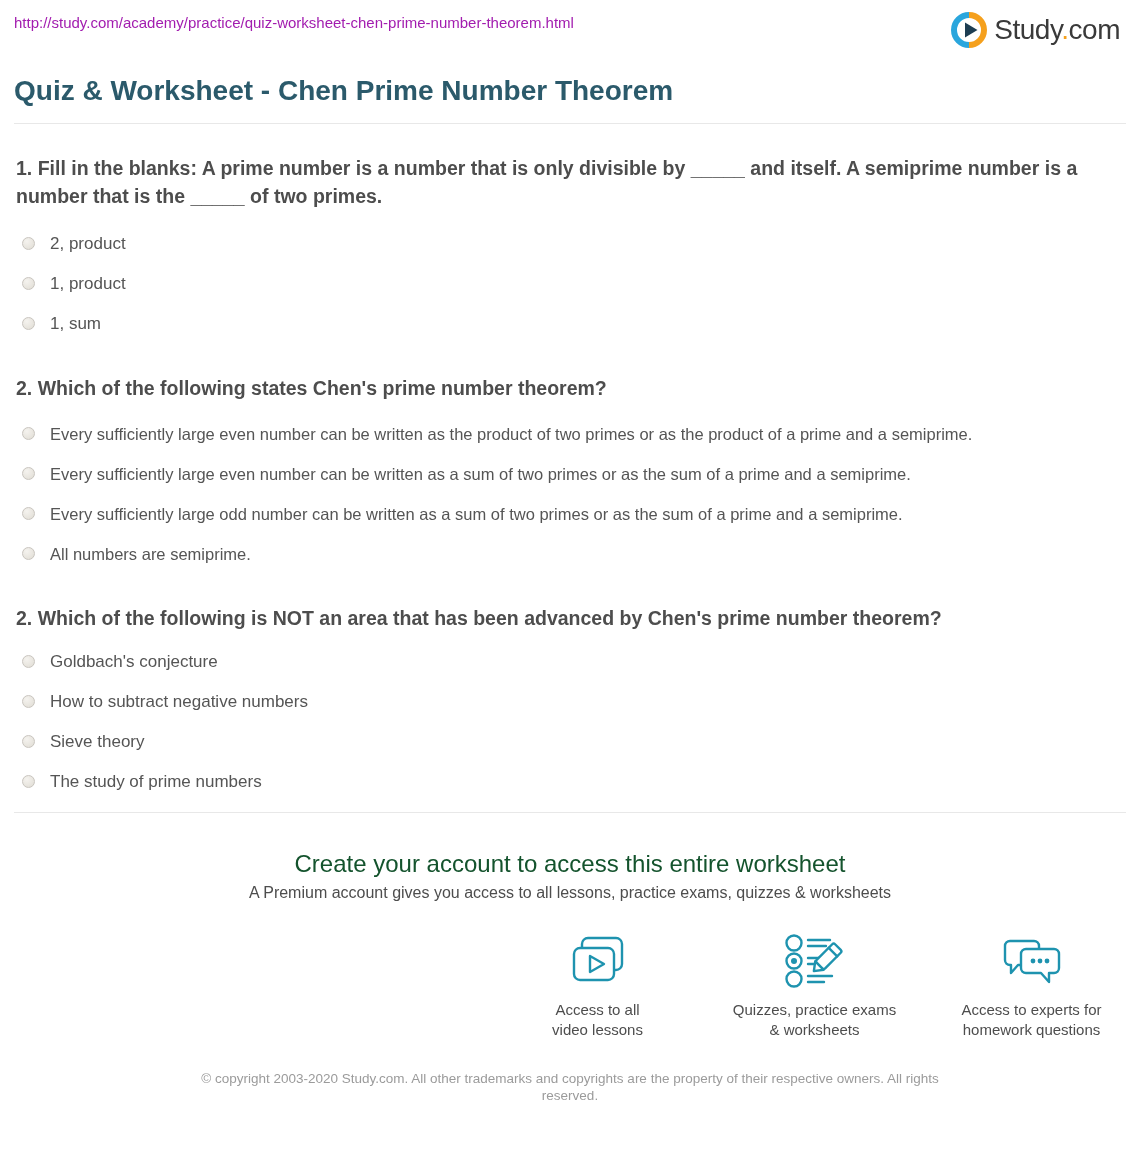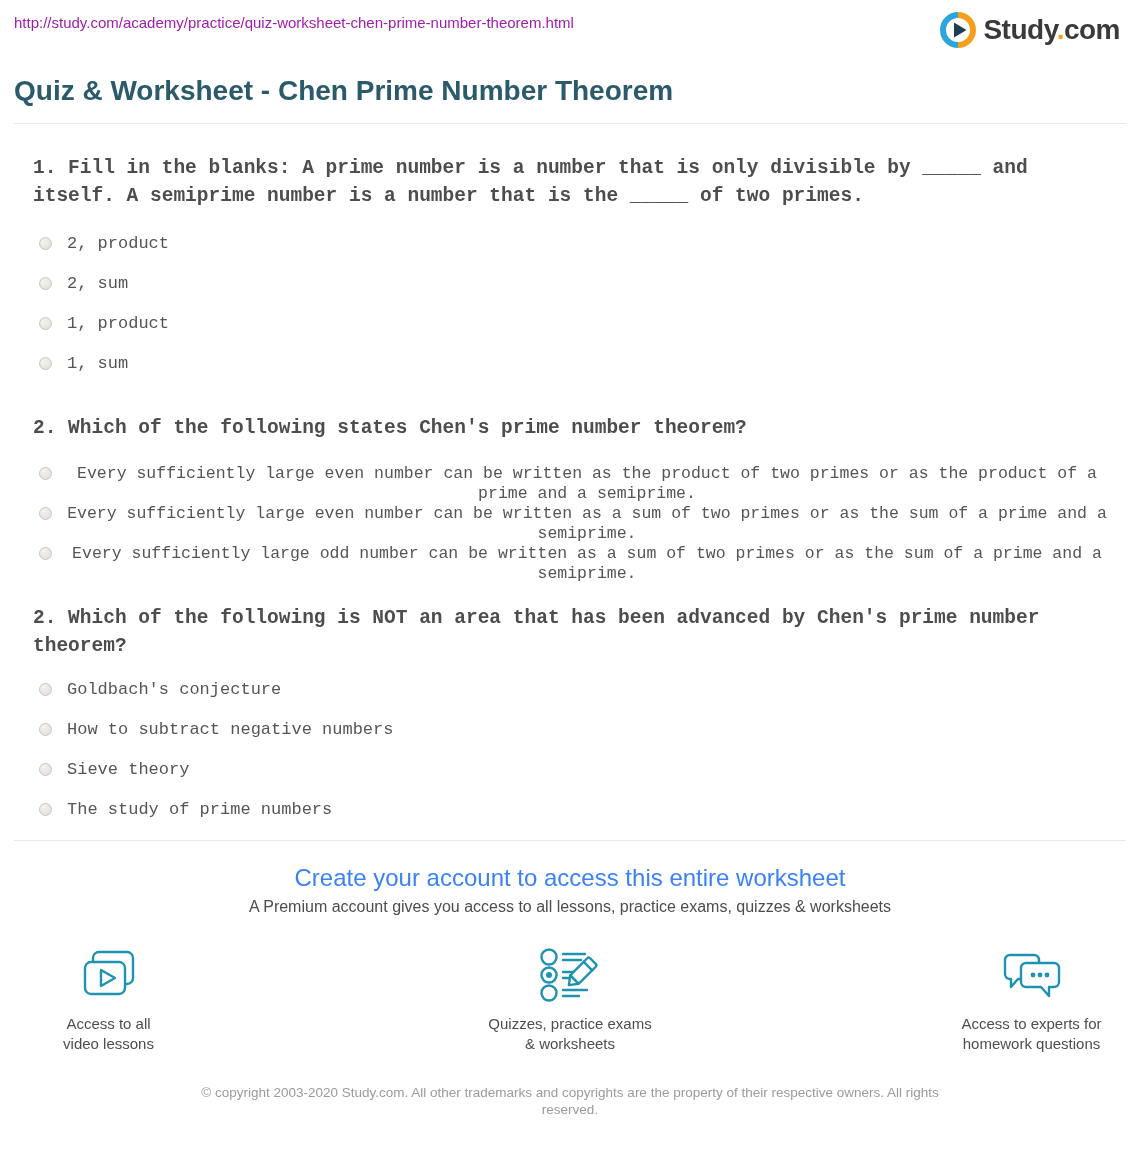--- a/index.html
+++ b/index.html
@@ -7,42 +7,42 @@
   body {
     width:1140px; height:1149px;
     font-family:"Liberation Sans","DejaVu Sans",sans-serif;
     color:#555; overflow:hidden; position:relative;
   }
   .topbar { display:flex; justify-content:space-between; align-items:flex-start;
             padding:12px 20px 0 14px; height:48px; }
   .url { font-size:15px; color:#a21caf; padding-top:2px; }
   .logo { display:flex; align-items:center; gap:7px; cursor:pointer; }
   .logo svg { display:block; }
-  .logo-text { font-size:28px; font-weight:bold; color:#3a3a3a; letter-spacing:-0.5px; }
+  .logo-text { font-size:28px; font-weight:normal; color:#3a3a3a; letter-spacing:-0.5px; }
   .logo-dot { color:#f5a01d; }
   .title { margin:26px 14px 0; color:#2b5a6b; font-size:28px; font-weight:bold; line-height:34px; }
   .rule { border:none; border-top:1px solid #e8e8e8; margin:15px 14px 0; }
   .quiz { padding:0 16px; }
-  .question { margin:17px;font-family:Liberation Mono, monospace; }
+  .question { margin:0; }
   .prompt { margin-top:30px; color:#4d4d4d; font-size:19.5px; font-weight:bold;
             line-height:28px; max-width:1110px; }
   .q2 .prompt, .q3 .prompt { margin-top:40px; }
   .options { margin-top:24px; }
   .q2 .options { margin-top:22px; }
   .q3 .options { margin-top:20px; }
   .option { display:flex; align-items:flex-start; margin-bottom:20px; height:20px; cursor:pointer; }
   .radio { flex:0 0 13px; width:13px; height:13px; margin:3px 0 0 6px; border-radius:50%;
            border:1px solid #c9c5bf;
            background:radial-gradient(circle at 35% 30%, #f5f3ef 0%, #e6e3dc 70%, #ddd9d1 100%); }
   .option-label { margin-left:15px; font-size:17px; line-height:20px; color:#555;text-align:center; }
   .q2 .option-label { font-size:16.5px; }
-  .signup-heading { margin-top:22px; text-align:center; color:#3b82f6;
+  .signup-heading { margin-top:36px; text-align:center; color:#14532d;
                     font-size:24px; font-weight:normal; line-height:30px; }
   .signup-sub { margin-top:4px; text-align:center; color:#4d4d4d; font-size:16px; line-height:20px; }
-  .features { margin-top:28px; display:flex; justify-content:space-between; }
+  .features { margin-top:28px; display:flex; justify-content:flex-end; }
   .feature { width:217px; display:flex; flex-direction:column; align-items:center; }
   .feature-icon { height:60px; display:flex; align-items:flex-end; justify-content:center; }
   .feature-label { margin-top:9px; text-align:center; color:#4d4d4d; font-size:15px; line-height:20px; }
   .copyright { margin:30px auto 7px; max-width:740px; text-align:center;
                color:#9b9b9b; font-size:13.5px; line-height:17px; }
 </style>
 </head>
 <body>
 
 <header class="topbar">
@@ -66,24 +66,20 @@
 
   <section class="question q1">
     <h2 class="prompt">1. Fill in the blanks: A prime number is a number that is only divisible by _____ and itself. A semiprime number is a number that is the _____ of two primes.</h2>
     <div class="options">
       <label class="option">
         <span class="radio"></span>
         <span class="option-label">2, product</span>
       </label>
       <label class="option">
         <span class="radio"></span>
-        <span class="option-label">2, sum</span>
-      </label>
-      <label class="option">
-        <span class="radio"></span>
         <span class="option-label">1, product</span>
       </label>
       <label class="option">
         <span class="radio"></span>
         <span class="option-label">1, sum</span>
       </label>
     </div>
   </section>
 
   <section class="question q2">
@@ -93,20 +89,24 @@
         <span class="radio"></span>
         <span class="option-label">Every sufficiently large even number can be written as the product of two primes or as the product of a prime and a semiprime.</span>
       </label>
       <label class="option">
         <span class="radio"></span>
         <span class="option-label">Every sufficiently large even number can be written as a sum of two primes or as the sum of a prime and a semiprime.</span>
       </label>
       <label class="option">
         <span class="radio"></span>
         <span class="option-label">Every sufficiently large odd number can be written as a sum of two primes or as the sum of a prime and a semiprime.</span>
+      </label>
+      <label class="option">
+        <span class="radio"></span>
+        <span class="option-label">All numbers are semiprime.</span>
       </label>
     </div>
   </section>
 
   <section class="question q3">
     <h2 class="prompt">2. Which of the following is NOT an area that has been advanced by Chen's prime number theorem?</h2>
     <div class="options">
       <label class="option">
         <span class="radio"></span>
         <span class="option-label">Goldbach's conjecture</span>

